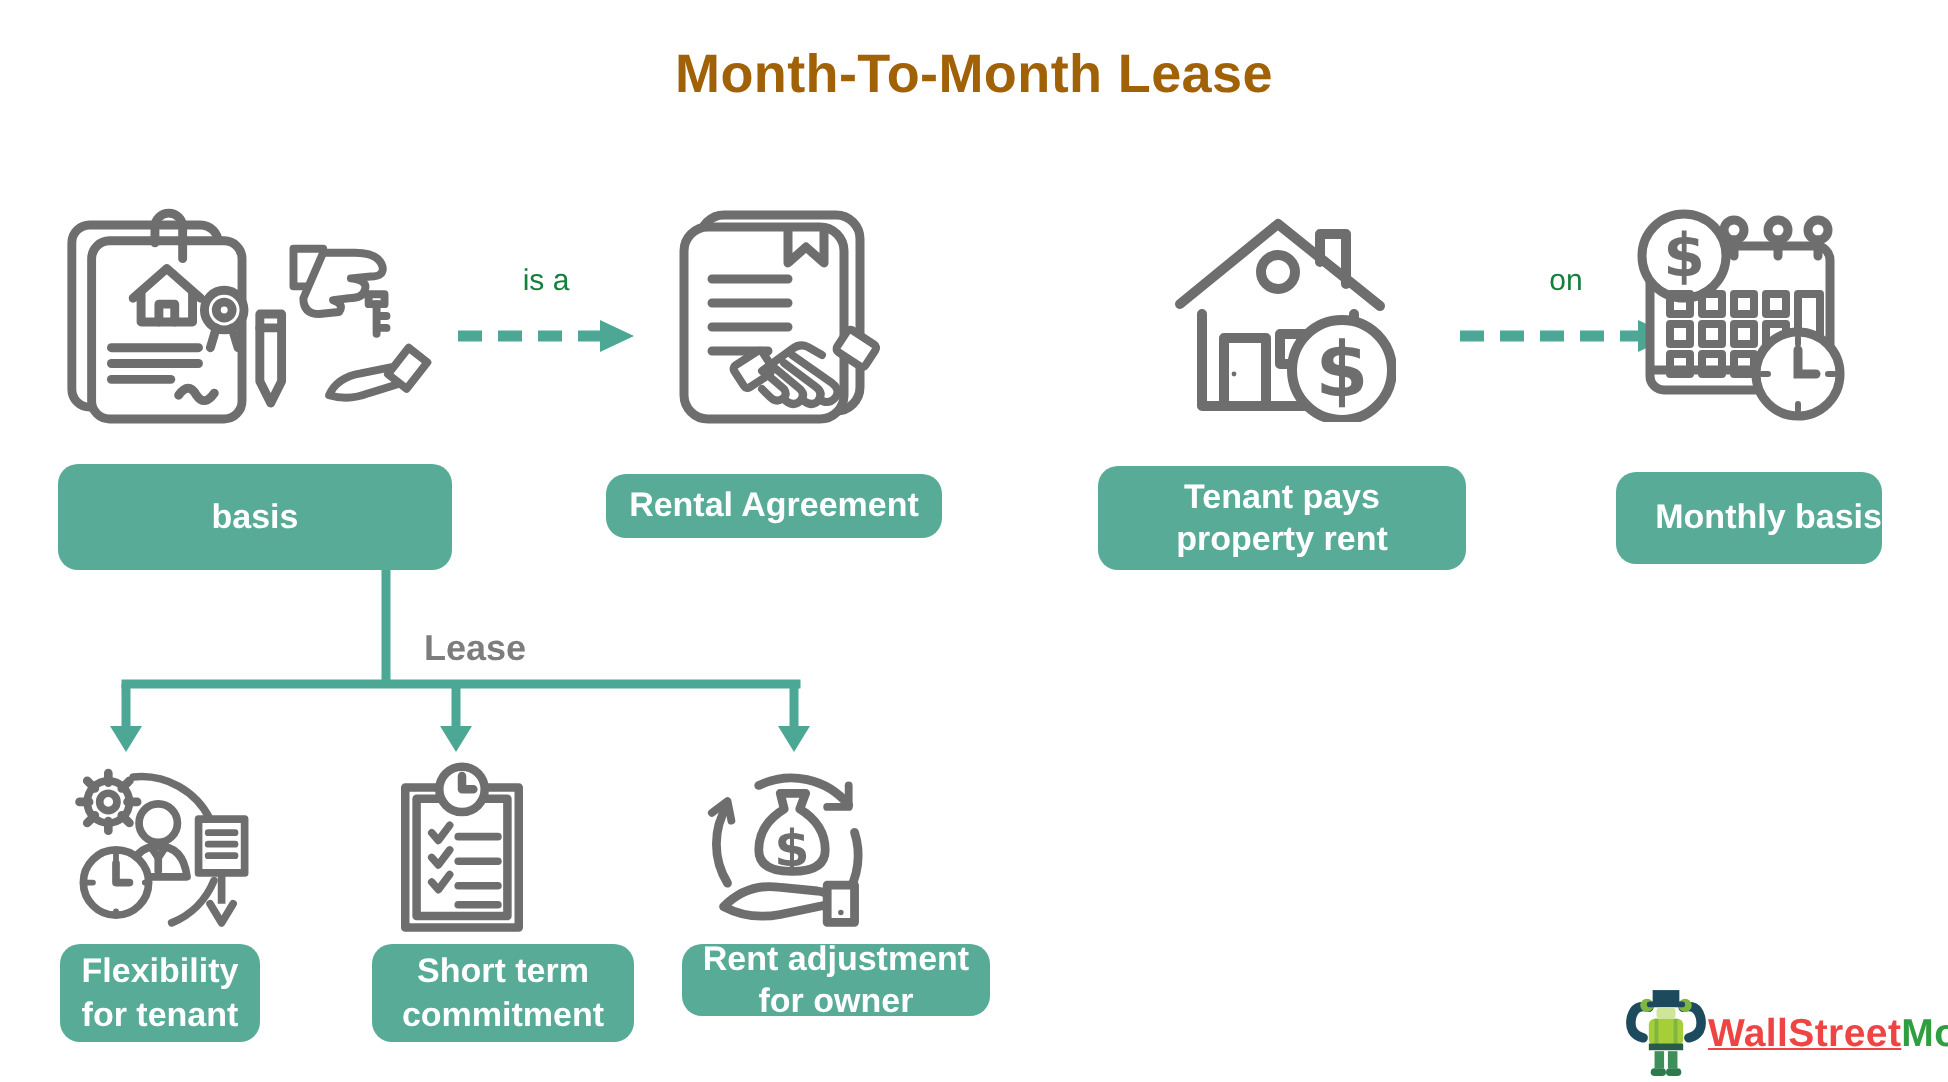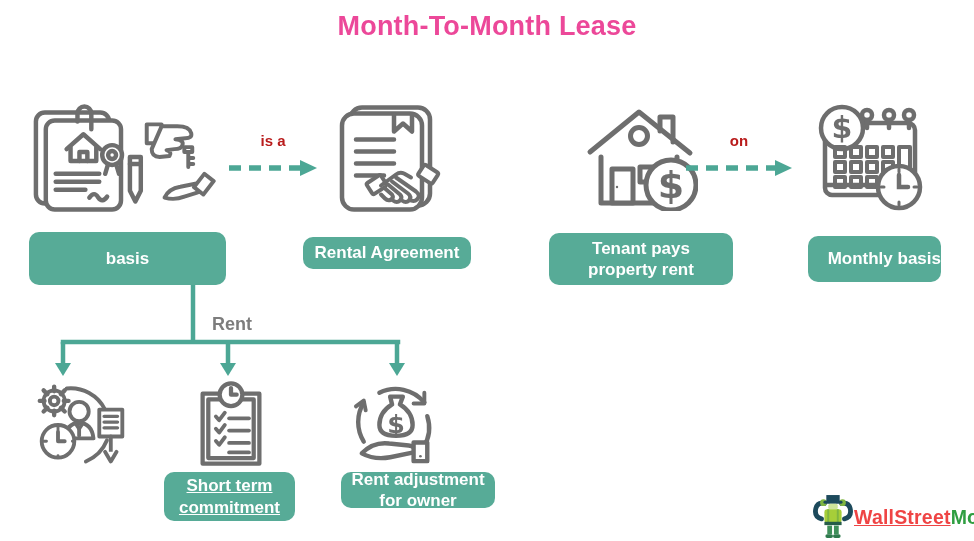--- a/index.html
+++ b/index.html
@@ -1,30 +1,30 @@
 <!DOCTYPE html>
 <html><head>
 <meta charset="utf-8">
 <style>
   html,body { margin:0; padding:0; background:#ffffff; }
   body { font-family:"Liberation Sans", sans-serif; }
   .canvas { position:relative; width:974px; height:541px; background:#ffffff; overflow:hidden; }
 
-  .title { position:absolute; left:0; right:0; top:11px; margin:0; text-align:center;
-           font-size:27px; font-weight:bold; color:#ec4899; letter-spacing:.2px; }
+  .title { position:absolute; left:0; right:0; top:11px; margin:11px; text-align:center;
+           font-size:27px; font-weight:bold; color:#a16207; letter-spacing:.2px; }
 
   .icon { position:absolute; }
   .icon svg { width:100%; height:100%; display:block; }
 
   .node { position:absolute; background:#57ab97; border-radius:10px; color:#ffffff;
           font-weight:bold; font-size:17px; line-height:1.25; display:flex;
           flex-direction:column; align-items:center; justify-content:center; text-align:center; }
 
   .connector { position:absolute; display:flex; flex-direction:column; align-items:center; }
-  .connector-label { color:#b91c1c; font-weight:bold; font-size:15px; margin-bottom:10px; }
+  .connector-label { color:#15803d; font-weight:normal; font-size:15px; margin-bottom:10px; }
   .connector svg { display:block; }
 
   .branch { position:absolute; left:0; top:283px; }
   .pros-label { position:absolute; left:212px; top:314px; color:#7d7d7d; font-weight:bold; font-size:18px; }
 
   .logo { position:absolute; left:812px; top:494px; display:flex; align-items:center; }
   .logo-mascot { width:42px; height:46px; }
   .logo-text { font-size:19.5px; font-weight:bold; letter-spacing:.2px; white-space:nowrap; }
   .logo-p1 { color:#ef4444;text-decoration:underline; }
   .logo-p2 { color:#2f9e41; }
@@ -104,21 +104,21 @@
         <circle cx="57" cy="31" r="8.5" fill="#ffffff"></circle>
         <rect x="30" y="64" width="21" height="34" fill="#ffffff"></rect>
         <circle cx="35" cy="82" r="1.2" fill="#6e6e6e" stroke="none"></circle>
         <rect x="58" y="62" width="25" height="15" fill="#ffffff"></rect>
         <circle cx="89" cy="80" r="25" fill="#ffffff"></circle>
       </g>
       <text x="89" y="93" text-anchor="middle" font-family="DejaVu Sans, sans-serif" font-size="38" font-weight="bold" fill="#6e6e6e">$</text>
     </svg>
   </div>
 
-  <div class="connector" style="left:684px; top:132px; width:110px;justify-content:center;">
+  <div class="connector" style="left:728px; top:132px; width:110px;justify-content:center;">
     <span class="connector-label">on</span>
     <svg width="110" height="18" viewBox="0 0 110 18">
       <line x1="2" y1="9" x2="91" y2="9" stroke="#4ca795" stroke-width="5.5" stroke-dasharray="12 8"></line>
       <polygon points="91,1 91,17 108,9" fill="#4ca795"></polygon>
     </svg>
   </div>
 
   <div class="icon" style="left:815px; top:103px; width:108px; height:108px;">
     <svg viewBox="0 0 108 108">
       <g fill="none" stroke="#6e6e6e" stroke-width="4.5" stroke-linecap="round" stroke-linejoin="round">
@@ -176,21 +176,21 @@
       <path d="M63,59 H398" stroke-linecap="square"></path>
       <path d="M63,59 V81 M228,59 V81 M397,59 V81"></path>
     </g>
     <g fill="#4ca795">
       <polygon points="55,80 71,80 63,93"></polygon>
       <polygon points="220,80 236,80 228,93"></polygon>
       <polygon points="389,80 405,80 397,93"></polygon>
     </g>
   </svg>
 
-  <span class="pros-label">Rent</span>
+  <span class="pros-label">Lease</span>
 
   <div class="icon" style="left:34px; top:380px; width:96px; height:88px;">
     <svg viewBox="0 0 100 90">
       <g fill="none" stroke="#6e6e6e" stroke-width="4" stroke-linecap="round" stroke-linejoin="round">
         <path d="M34,8 a40,40 0 0 1 40,22"></path>
         <path d="M76,62 a40,40 0 0 1 -22,22"></path>
         <circle cx="21" cy="21" r="11" fill="#ffffff"></circle>
         <path d="M21,6 v5 M21,31 v5 M6,21 h5 M31,21 h5 M10,10 l4,4 M28,28 l4,4 M32,10 l-4,4 M14,28 l-4,4" stroke-width="4.5"></path>
         <circle cx="21" cy="21" r="4.5" fill="#ffffff"></circle>
         <circle cx="47" cy="32" r="10" fill="#ffffff"></circle>
@@ -238,22 +238,26 @@
         <path d="M4,26 l8,-6 2,10" stroke-width="4"></path>
         <path d="M39,16 h13 l-3,8 q13,8 13,21 q0,11 -17,11 q-17,0 -17,-11 q0,-13 13,-21 z" fill="#ffffff"></path>
         <path d="M10,74 q12,-12 28,-10 l20,2 q8,1 5,7 l-24,5 q-16,3 -29,-4 z" fill="#ffffff"></path>
         <rect x="63" y="63" width="14" height="19" fill="#ffffff"></rect>
         <circle cx="70" cy="77" r="1.4" fill="#6e6e6e" stroke="none"></circle>
       </g>
       <text x="45" y="53" text-anchor="middle" font-family="DejaVu Sans, sans-serif" font-size="26" font-weight="bold" fill="#6e6e6e">$</text>
     </svg>
   </div>
 
-
-  <div class="node" style="left:164px; top:472px; width:131px; height:49px;text-decoration:underline;">
+  <div class="node" style="left:30px; top:472px; width:100px; height:49px;">
+    <span>Flexibility</span>
+    <span>for tenant</span>
+  </div>
+
+  <div class="node" style="left:186px; top:472px; width:131px; height:49px;">
     <span>Short term</span>
     <span>commitment</span>
   </div>
 
   <div class="node" style="left:341px; top:472px; width:154px; height:36px;">
     <span>Rent adjustment</span>
     <span>for owner</span>
   </div>
 
   <div class="logo">

